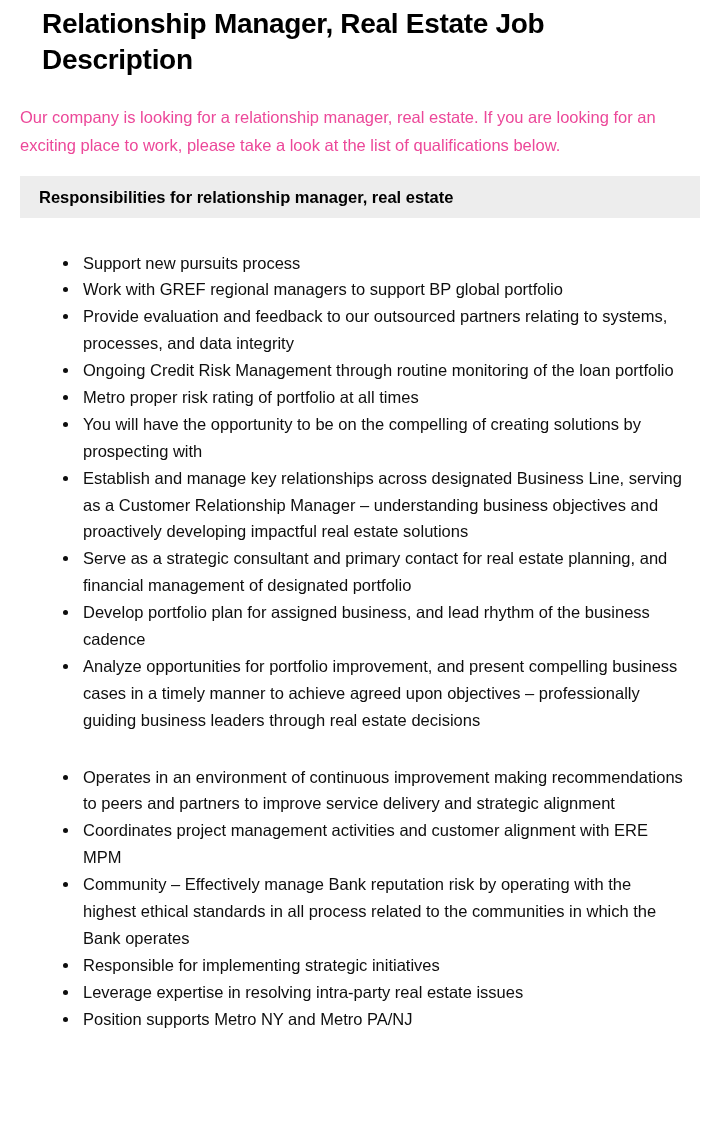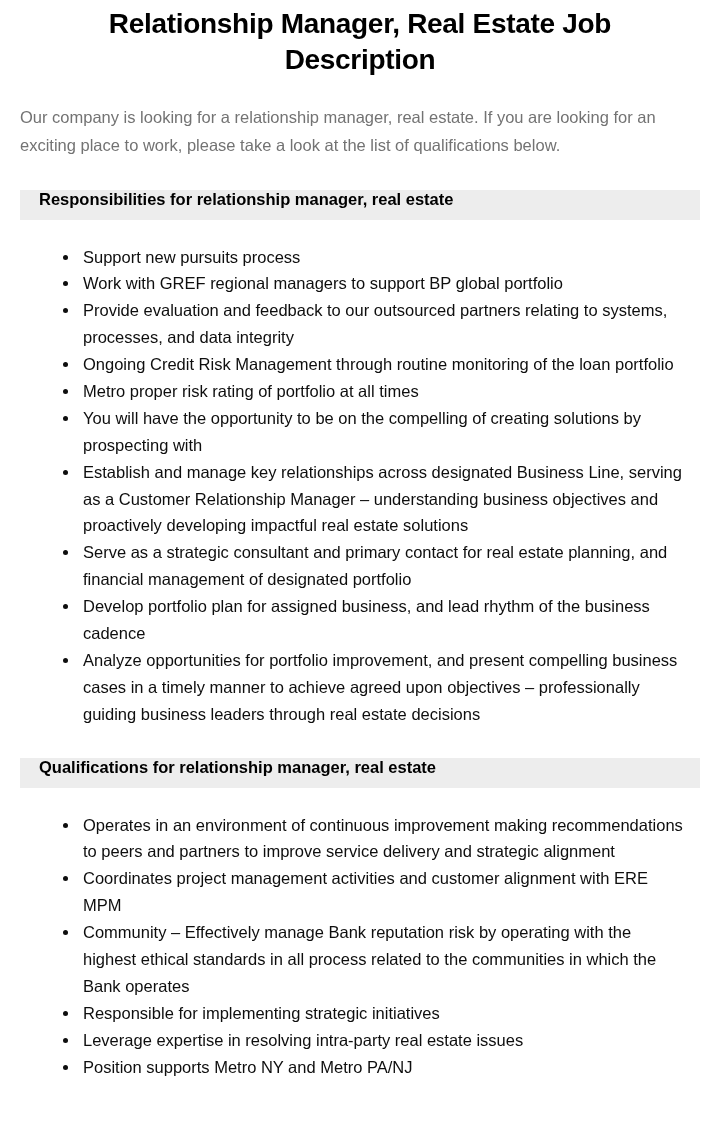--- a/index.html
+++ b/index.html
@@ -12,38 +12,38 @@
     color: #0e0e0e;
     overflow-x: hidden;
   }
   .page {
     padding: 6px 20px 0;
   }
   .doc-title {
     font-size: 28px;
     line-height: 1.27;
     font-weight: 700;
-    text-align: center;
+    text-align: left;
     color: #000000;
     margin: 0 22px 27px;
     letter-spacing: -0.3px;
   }
   .intro {
     font-size: 16.5px;
     line-height: 1.68;
-    margin: 0 0 30px;
-    color: #737373;
+    margin: 0 0 16px;
+    color: #ec4899;
   }
   .section-heading {
     background: #ededed;
     color: #000000;
     font-size: 16.5px;
     font-weight: 700;
-    padding: 0 19px 11px;
-    margin: 0 0 24px;
+    padding: 12px 19px 11px;
+    margin: 0 0 32px;
   }
   ul.bullet-list {
     list-style: disc;
     margin: 0 16px 30px;
     padding: 0 0 0 44px;
   }
   ul.bullet-list li {
     font-size: 16.5px;
     line-height: 1.63;
     padding-left: 3px;
@@ -67,21 +67,20 @@
     <li>Provide evaluation and feedback to our outsourced partners relating to systems, processes, and data integrity</li>
     <li>Ongoing Credit Risk Management through routine monitoring of the loan portfolio</li>
     <li>Metro proper risk rating of portfolio at all times</li>
     <li>You will have the opportunity to be on the compelling of creating solutions by prospecting with</li>
     <li>Establish and manage key relationships across designated Business Line, serving as a Customer Relationship Manager – understanding business objectives and proactively developing impactful real estate solutions</li>
     <li>Serve as a strategic consultant and primary contact for real estate planning, and financial management of designated portfolio</li>
     <li>Develop portfolio plan for assigned business, and lead rhythm of the business cadence</li>
     <li>Analyze opportunities for portfolio improvement, and present compelling business cases in a timely manner to achieve agreed upon objectives – professionally guiding business leaders through real estate decisions</li>
   </ul>
 
-  <div class="section-heading">Qualifications for relationship manager, real estate</div>
 
   <ul class="bullet-list">
     <li>Operates in an environment of continuous improvement making recommendations to peers and partners to improve service delivery and strategic alignment</li>
     <li>Coordinates project management activities and customer alignment with ERE MPM</li>
     <li>Community – Effectively manage Bank reputation risk by operating with the highest ethical standards in all process related to the communities in which the Bank operates</li>
     <li>Responsible for implementing strategic initiatives</li>
     <li>Leverage expertise in resolving intra-party real estate issues</li>
     <li>Position supports Metro NY and Metro PA/NJ</li>
   </ul>
 

